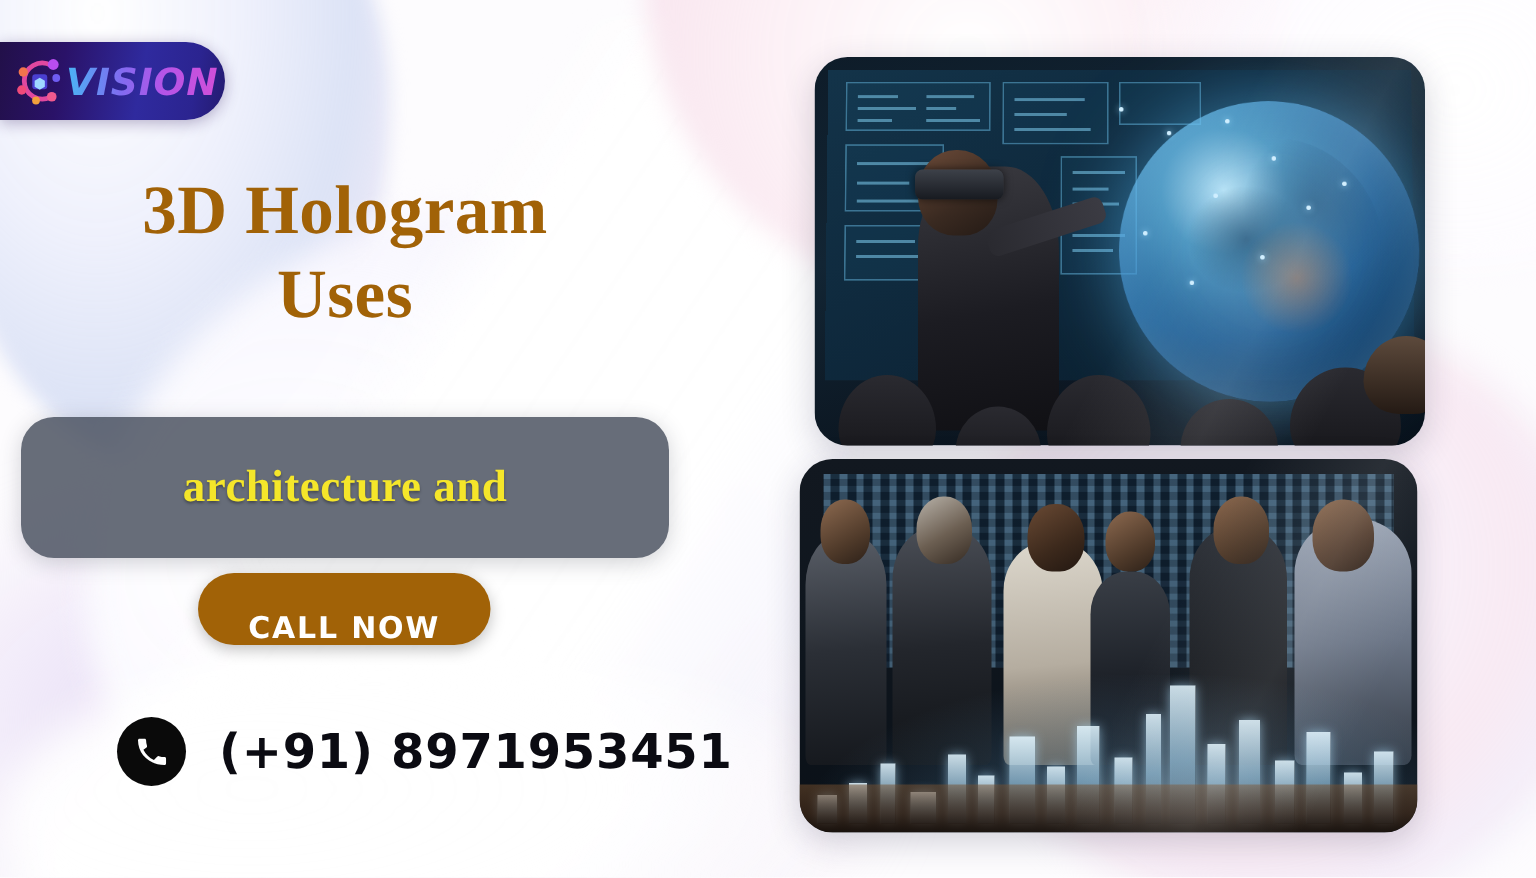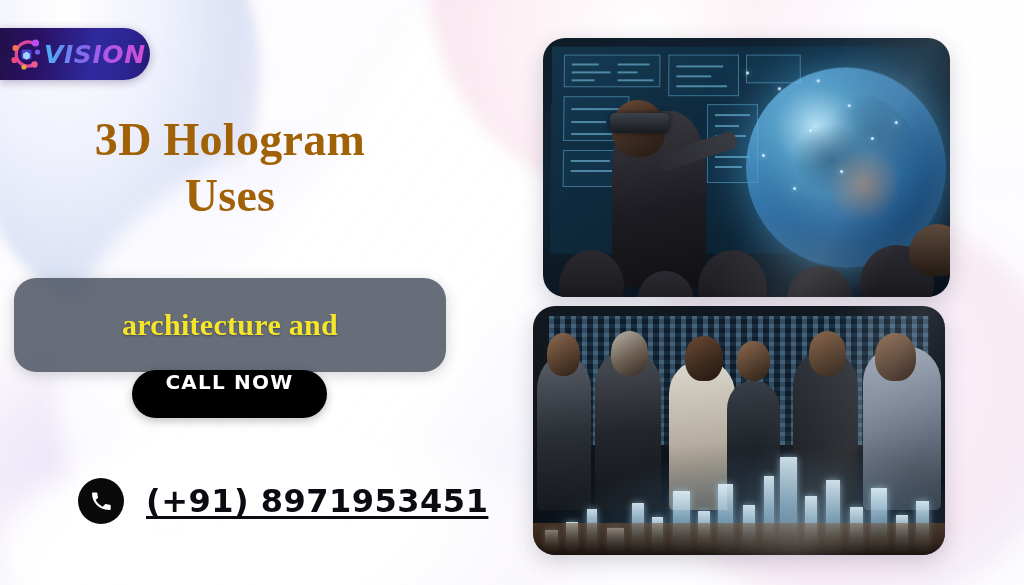--- a/index.html
+++ b/index.html
@@ -127,25 +127,25 @@
     font-size:30px;
     line-height:1.25;
     color:#f5e62a;
     text-align:center;
     letter-spacing:.3px;
     text-shadow:0 1px 2px rgba(0,0,0,.35);
   }
 
   
   #callnow {
-    position:absolute; left:132px; top:370px;
+    position:absolute; left:132px; top:382px;
     width:195px; height:48px;
     border-radius:26px;
-    background:#000000;
-    display:flex; align-items:flex-start; justify-content:center;
+    background:#a16207;
+    display:flex; align-items:flex-end; justify-content:center;
     box-shadow:0 3px 10px rgba(0,0,0,.25);
     cursor:pointer;
   }
   #callnow .cn-text {
     color:#ffffff; font-size:20px; font-weight:700; letter-spacing:1.2px;
     font-family:"DejaVu Sans", sans-serif;
   }
 
   
   #phone-row {
@@ -155,21 +155,20 @@
   #phone-icon {
     width:46px; height:46px; border-radius:50%;
     background:#0a0a0a;
     display:flex; align-items:center; justify-content:center;
     flex:0 0 auto;
   }
   #phone-number {
     font-family:"DejaVu Sans", sans-serif;
     font-size:32px; font-weight:700;
     color:#0b0b12;
-    text-decoration:underline;
     text-underline-offset:4px;
     text-decoration-thickness:3px;
     letter-spacing:.5px;
     white-space:nowrap;
   }
 
   
   .card {
     position:absolute;
     border-radius:22px;

